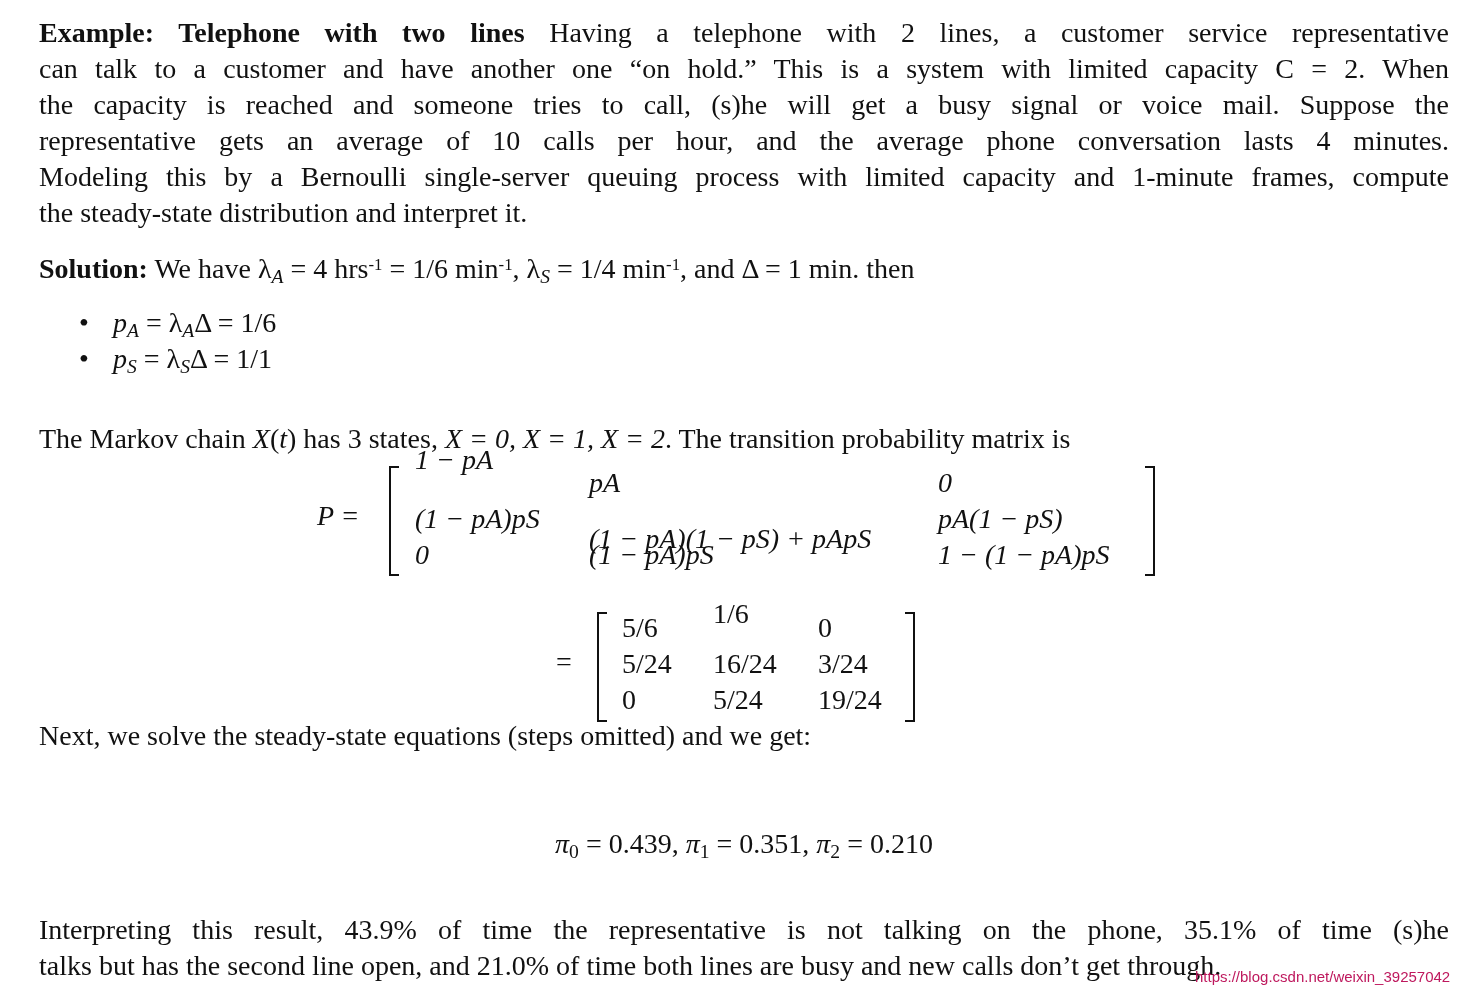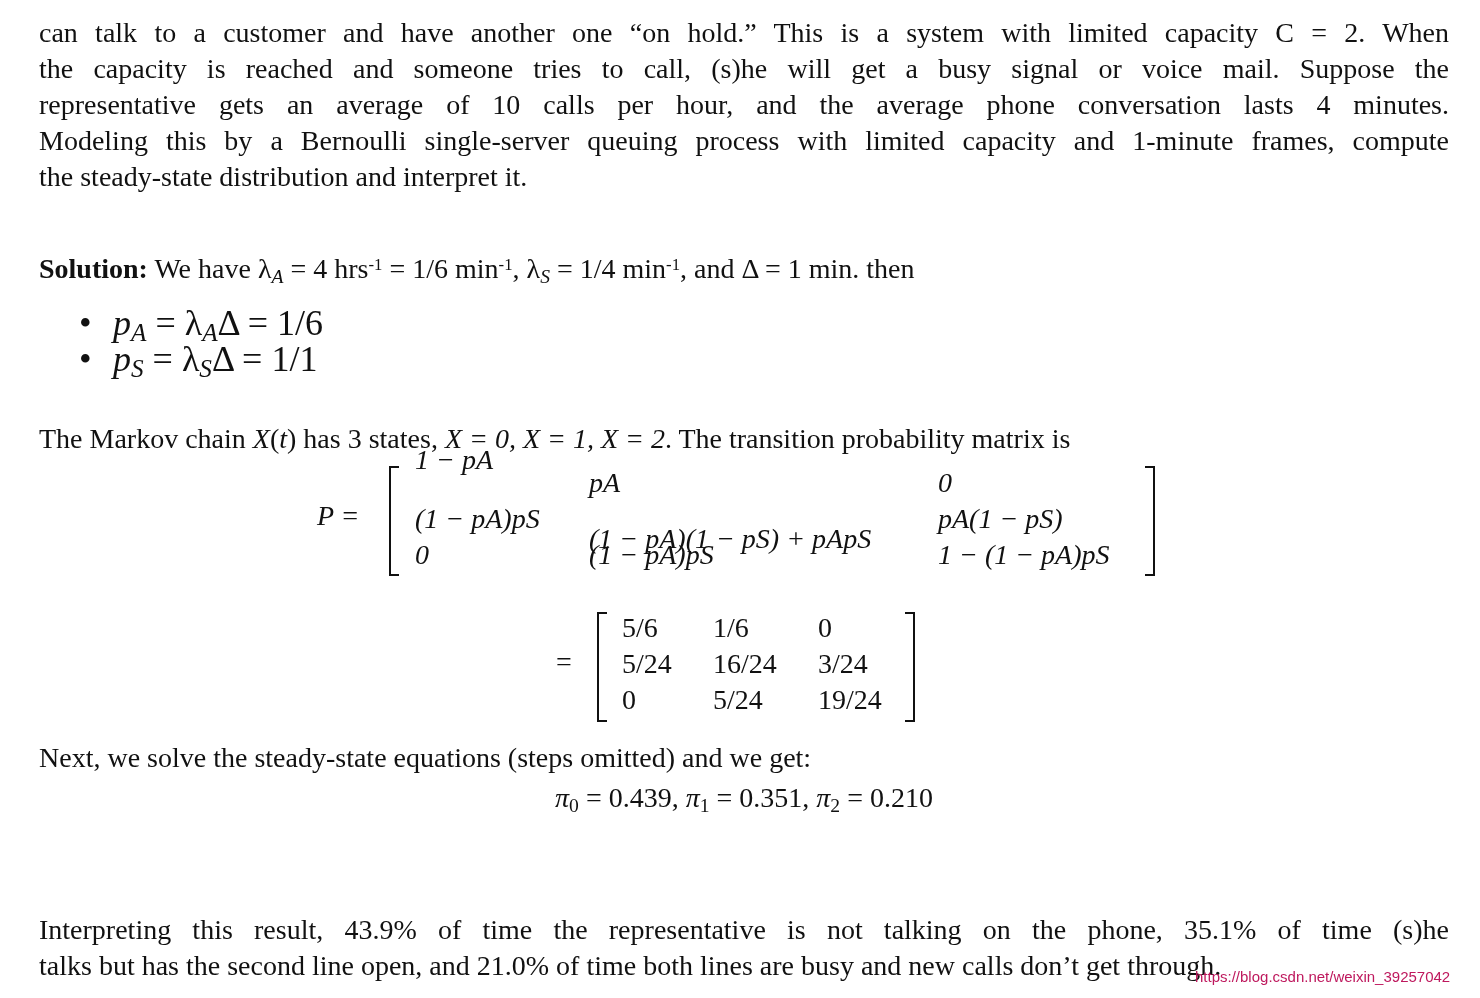--- a/index.html
+++ b/index.html
@@ -10,41 +10,42 @@
   }
   .page { position:absolute; left:39px; top:0; width:1410px; }
   .para { position:absolute; left:0; width:1410px; line-height:36px; text-align:justify; font-family:"Liberation Serif", serif; font-size:28px; }
   .para b { font-weight:bold; }
   .m { font-style:italic; }
   sub { font-size:0.7em; vertical-align:-0.25em; line-height:0; }
   sup { font-size:0.6em; vertical-align:0.5em; line-height:0; }
   .line { display:block; white-space:nowrap; text-align:justify; text-align-last:justify; }
   .line.last { text-align-last:left; }
 
-  ul.bullets { position:absolute; left:40px; top:305px; margin:0; padding:0; list-style:none; font-family:"Liberation Serif", serif; font-size:36px; line-height:36px; }
+  ul.bullets { position:absolute; left:40px; top:305px; margin:0; padding:0; list-style:none; font-family:"Liberation Serif", serif; font-size:28px; line-height:36px; }
   ul.bullets li { position:relative; padding-left:34px; }
   ul.bullets li::before { content:"•"; position:absolute; left:0; top:0; }
 
   .matrix { position:absolute; font-family:"Liberation Serif", serif; font-size:28px; }
   .matrix .lhs { position:absolute; white-space:nowrap; }
   .bracket { position:absolute; border:2px solid #111; width:8px; }
   .bracket.left { border-right:none; }
   .bracket.right { border-left:none; }
   .cell { position:absolute; white-space:nowrap; line-height:36px; }
 
-  .result { position:absolute; left:0; width:1410px; text-align:center; top:780px; font-family:"Liberation Serif", serif; font-size:28px; line-height:36px; }
+  .result { position:absolute; left:0; width:1410px; text-align:center; top:826px; font-family:"Liberation Serif", serif; font-size:28px; line-height:36px; }
 
   .watermark { position:absolute; left:1195px; top:968px; font-family:"Liberation Sans", sans-serif; font-size:15px; color:#be185d; white-space:nowrap; }
 </style>
 </head>
 <body>
 
 <div class="page">
 
   <div class="para" style="top:15px;">
+    <span class="line"><b>Example: Telephone with two lines</b> <span>Having a telephone with 2 lines, a customer service representative</span></span>
     <span class="line">can talk to a customer and have another one “on hold.” This is a system with limited capacity C = 2. When</span>
     <span class="line">the capacity is reached and someone tries to call, (s)he will get a busy signal or voice mail. Suppose the</span>
     <span class="line">representative gets an average of 10 calls per hour, and the average phone conversation lasts 4 minutes.</span>
     <span class="line">Modeling this by a Bernoulli single-server queuing process with limited capacity and 1-minute frames, compute</span>
     <span class="line last">the steady-state distribution and interpret it.</span>
   </div>
 
   <div class="para" style="top:251px; text-align:left;">
     <b>Solution:</b>
     <span>We have </span><span>λ</span><sub class="m">A</sub><span> = 4 hrs</span><sup>-1</sup><span> = 1/6 min</span><sup>-1</sup><span>, </span><span>λ</span><sub class="m">S</sub><span> = 1/4 min</span><sup>-1</sup><span>, and Δ = 1 min. then</span>
@@ -72,31 +73,31 @@
     <span class="cell m" style="left:376px; top:537px;">0</span>
     <span class="cell m" style="left:550px; top:537px;">(1 − pA)pS</span>
     <span class="cell m" style="left:899px; top:537px;">1 − (1 − pA)pS</span>
   </div>
 
   <div class="matrix" style="left:0; top:0;">
     <span class="lhs" style="left:517px; top:646px;">=</span>
     <div class="bracket left" style="left:558px; top:612px; height:106px;"></div>
     <div class="bracket right" style="left:866px; top:612px; height:106px;"></div>
     <span class="cell" style="left:583px; top:610px;">5/6</span>
-    <span class="cell" style="left:674px; top:610px;">1/6</span>
+    <span class="cell" style="left:674px; top:596px;">1/6</span>
     <span class="cell" style="left:779px; top:610px;">0</span>
     <span class="cell" style="left:583px; top:646px;">5/24</span>
     <span class="cell" style="left:674px; top:646px;">16/24</span>
     <span class="cell" style="left:779px; top:646px;">3/24</span>
     <span class="cell" style="left:583px; top:682px;">0</span>
     <span class="cell" style="left:674px; top:682px;">5/24</span>
     <span class="cell" style="left:779px; top:682px;">19/24</span>
   </div>
 
-  <div class="para" style="top:740px; text-align:left;">Next, we solve the steady-state equations (steps omitted) and we get:</div>
+  <div class="para" style="top:718px; text-align:left;">Next, we solve the steady-state equations (steps omitted) and we get:</div>
 
   <div class="result">
     <span class="m">π</span><sub>0</sub> = <span>0.439</span>, <span class="m">π</span><sub>1</sub> = <span>0.351</span>, <span class="m">π</span><sub>2</sub> = <span>0.210</span>
   </div>
 
   <div class="para" style="top:912px;">
     <span class="line">Interpreting this result, 43.9% of time the representative is not talking on the phone, 35.1% of time (s)he</span>
     <span class="line last">talks but has the second line open, and 21.0% of time both lines are busy and new calls don’t get through.</span>
   </div>
 </div>

